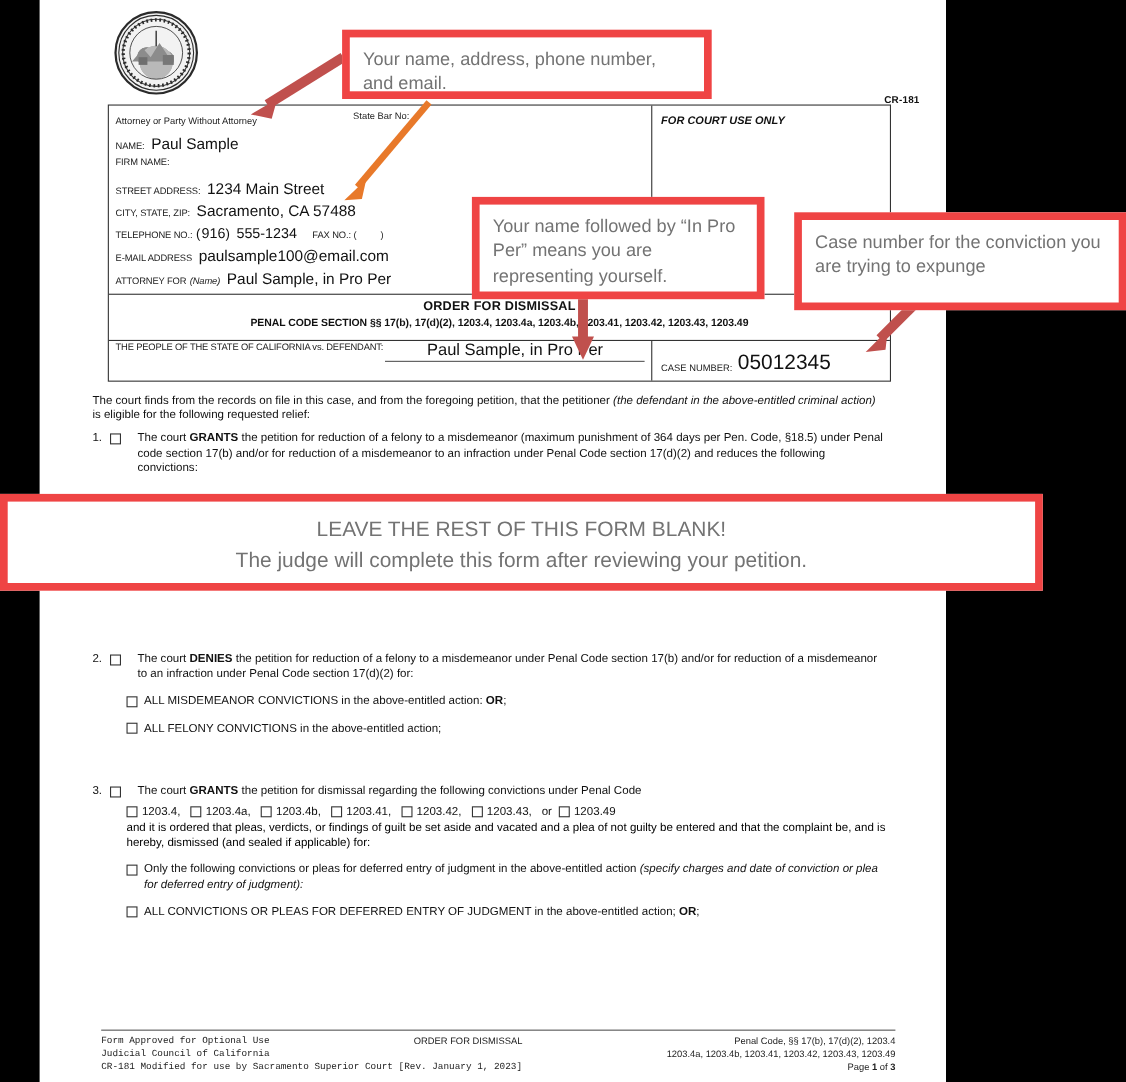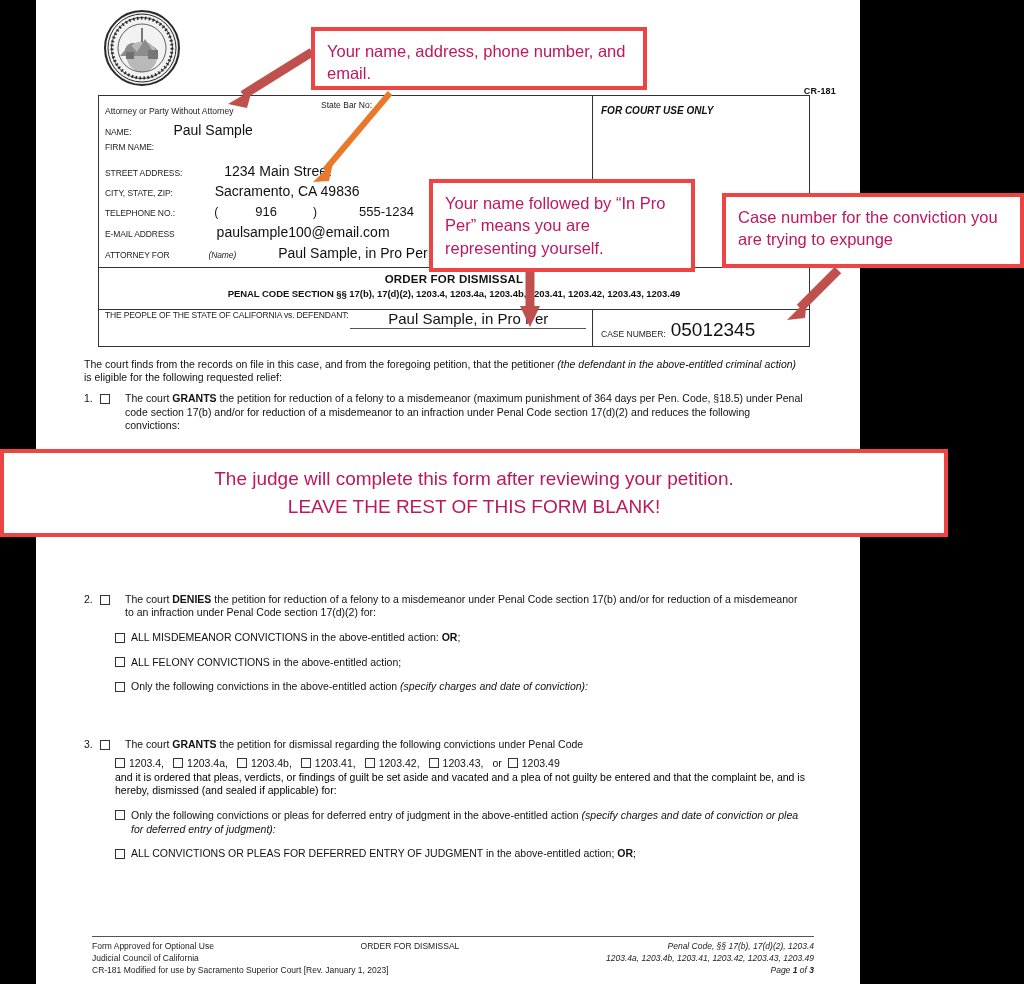--- a/index.html
+++ b/index.html
@@ -117,21 +117,20 @@
     left: 222px;
     top: 4px;
     font-size: 8.5px;
     color: #222;
   }
   .frow {
     display: flex;
     align-items: baseline;
     margin-top: 3.5px;
     height: 17px;
-    gap: 36px;
   }
   .flab {
     font-size: 8.5px;
     color: #222;
     white-space: nowrap;
     letter-spacing: -.1px;
   }
   .flab i { font-style: italic; }
   .fval {
     font-size: 14px;
@@ -297,32 +296,32 @@
     border-top: 1px solid #555;
     padding-top: 3px;
     font-size: 8.5px;
     color: #222;
     line-height: 1.45;
   }
   .footer-grid {
     display: flex;
     justify-content: space-between;
   }
-  .fcol-l { text-align: left; }
+  .fcol-l { text-align: left; font-family: Liberation Mono, monospace; }
   .fcol-c { text-align: center; flex: 1; }
-  .fcol-r { text-align: right; font-style: italic; }
+  .fcol-r { text-align: right; }
   .footer b { font-weight: bold; }
 
   
   .callout {
     position: absolute;
     background: #fff;
-    border: 4px solid #ef4444;
-    box-sizing: border-box;
-    color: #be185d;
+    border: 7px solid #ef4444;
+    box-sizing: border-box;
+    color: #737373;
     font-size: 16.5px;
     line-height: 1.35;
     padding: 9px 12px;
     z-index: 40;
   }
   .callout.banner {
     font-size: 19px;
     text-align: center;
     line-height: 1.45;
     padding: 12px 10px;
@@ -374,21 +373,21 @@
         <span class="fval"></span>
       </div>
 
       <div class="frow">
         <span class="flab">STREET ADDRESS:</span>
         <span class="fval">1234 Main Street</span>
       </div>
 
       <div class="frow">
         <span class="flab">CITY, STATE, ZIP:</span>
-        <span class="fval">Sacramento, CA 49836</span>
+        <span class="fval">Sacramento, CA 57488</span>
       </div>
 
       <div class="frow">
         <span class="flab">TELEPHONE NO.:</span>
         <span class="paren">&nbsp;(</span>
         <span class="fval small" style="margin-left:1px">916</span>
         <span class="paren">)</span>
         <span class="fval small">555-1234</span>
         <span class="flab" style="margin-left:14px">FAX NO.: (</span>
         <span class="flab" style="margin-left:22px">)</span>
@@ -446,24 +445,20 @@
 
     <div style="margin-left:31px">
       <div class="subrow">
         <span class="cb"></span>
         <span class="sub-txt"><span>ALL MISDEMEANOR CONVICTIONS in the above-entitled action: </span><b>OR</b><span>;</span></span>
       </div>
       <div class="subrow">
         <span class="cb"></span>
         <span class="sub-txt">ALL FELONY CONVICTIONS in the above-entitled action;</span>
       </div>
-      <div class="subrow">
-        <span class="cb"></span>
-        <span class="sub-txt"><span>Only the following convictions in the above-entitled action </span><i>(specify charges and date of conviction):</i></span>
-      </div>
     </div>
 
     <div class="item" style="margin-top:44px">
       <span class="item-num">3.</span>
       <span class="cb"></span>
       <span class="item-txt"><span>The court </span><b>GRANTS</b><span> the petition for dismissal regarding the following convictions under Penal Code</span></span>
     </div>
 
     <div style="margin-left:31px">
       <div class="codes">
@@ -551,18 +546,18 @@
   <g>
     <line x1="838" y1="270" x2="800" y2="308" stroke="#c0504d" stroke-width="9" stroke-linecap="butt"></line>
     <polygon points="787,320 807,300 805,318" fill="#c0504d"></polygon>
   </g>
 </svg>
 
 <div class="callout" style="left:311px; top:27px; width:336px; height:63px;">Your name, address, phone number, and email.</div>
 
 <div class="callout" style="left:429px; top:163px; width:266px; height:93px;margin-top:16px;">Your name followed by “In Pro Per” means you are representing yourself.</div>
 
-<div class="callout" style="left:722px; top:193px; width:302px; height:75px;">Case number for the conviction you are trying to expunge</div>
+<div class="callout" style="left:722px; top:193px; width:302px; height:89px;">Case number for the conviction you are trying to expunge</div>
 
 <div class="callout banner" style="left:0px; top:449px; width:948px; height:88px;">
+  <div>LEAVE THE REST OF THIS FORM BLANK!</div>
   <div>The judge will complete this form after reviewing your petition.</div>
-  <div>LEAVE THE REST OF THIS FORM BLANK!</div>
 </div>
 
 </body></html>

